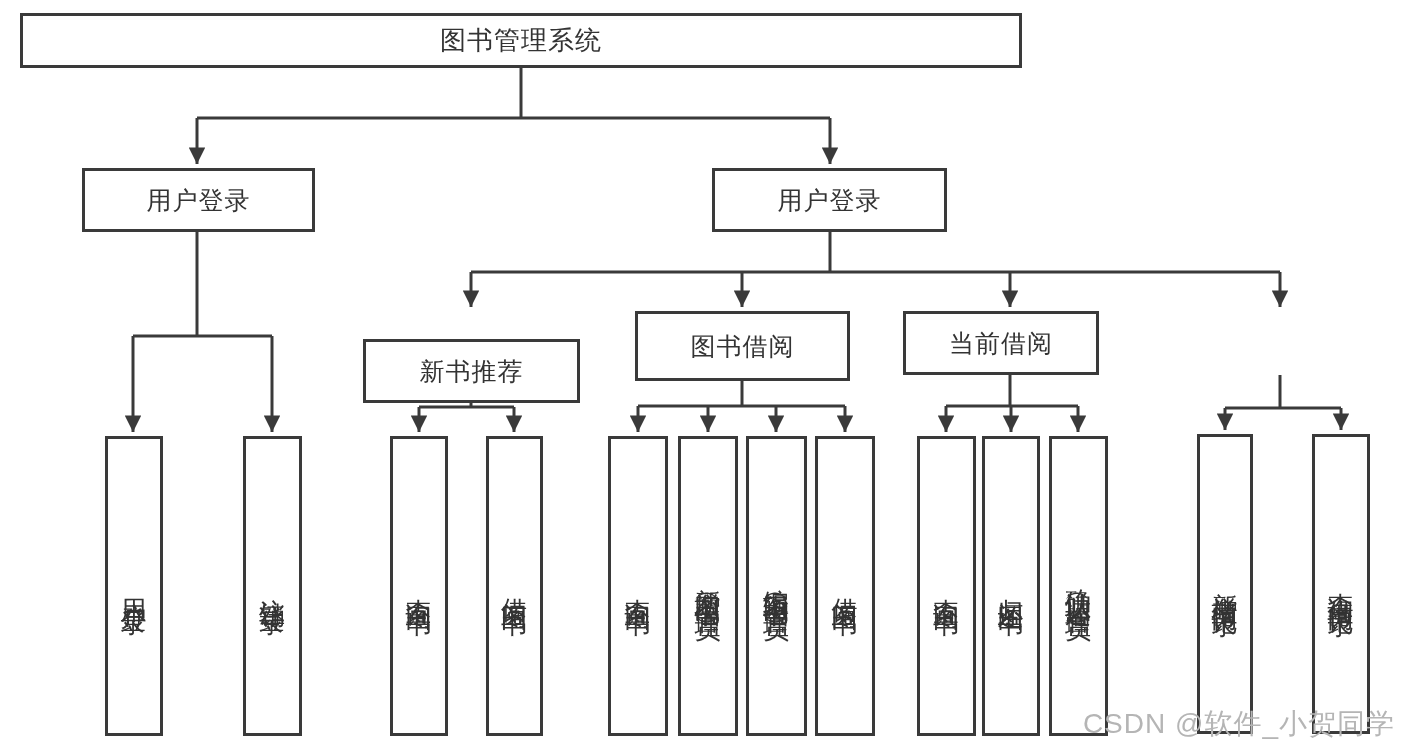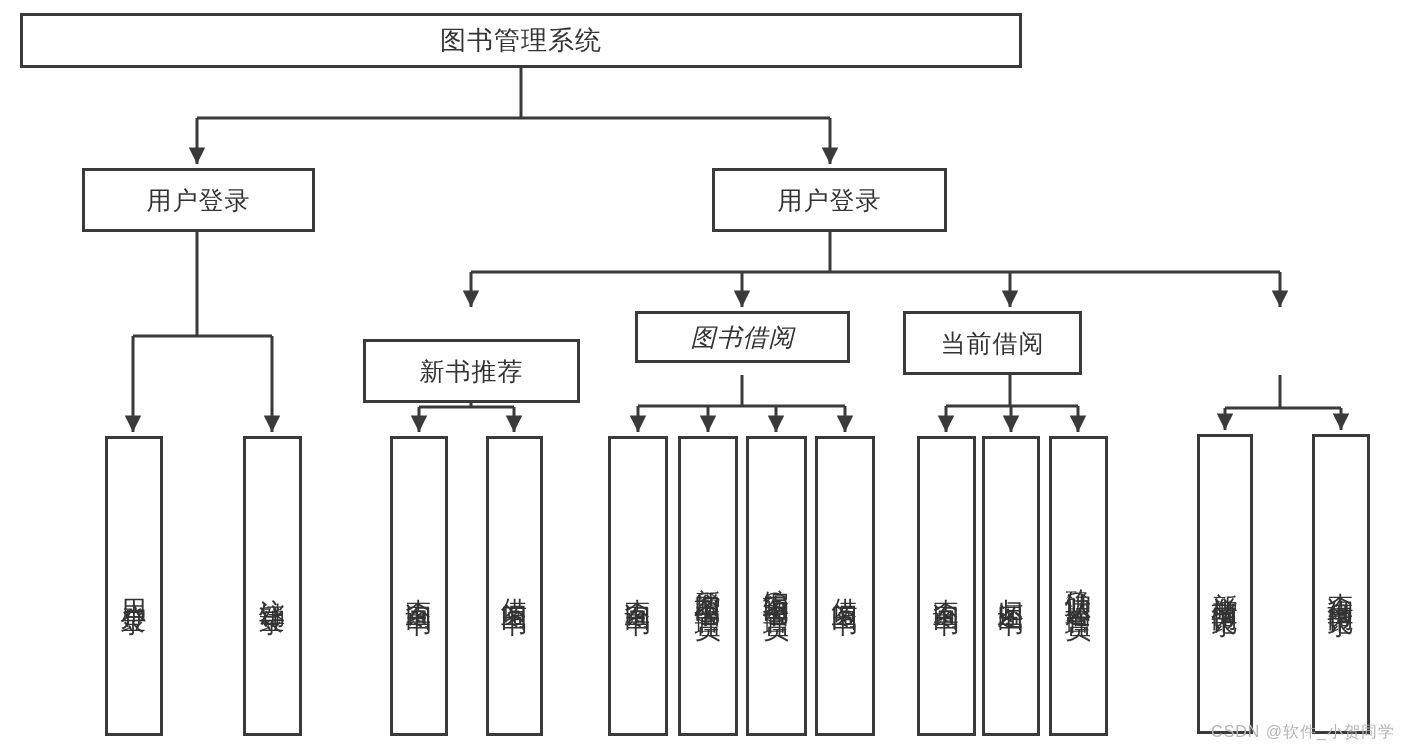--- a/index.html
+++ b/index.html
@@ -36,21 +36,21 @@
     font-size: 26px;
     line-height: 1.0;
     letter-spacing: 4px;
     color: #333333;
     white-space: nowrap;
   }
   .watermark {
     position: absolute;
     right: 10px;
     bottom: 4px;
-    font-size: 16px;
+    font-size: 28px;
     color: #b5b5b5;
     z-index: 3;
     letter-spacing: 1px;
   }
 </style>
 </head>
 <body>
 
 <div class="canvas">
 
@@ -125,24 +125,24 @@
   <div class="node hlabel" style="left:82px; top:168px; width:233px; height:64px;">
     <span>用户登录</span>
   </div>
   <div class="node hlabel" style="left:712px; top:168px; width:235px; height:64px;">
     <span>用户登录</span>
   </div>
 
   <div class="node hlabel" style="left:363px; top:311px; width:217px; height:64px;margin-top:28px;">
     <span>新书推荐</span>
   </div>
-  <div class="node hlabel" style="left:635px; top:311px; width:215px; height:52px;font-style:italic;">
+  <div class="node hlabel" style="left:635px; top:311px; width:215px; height:70px;">
     <span>图书借阅</span>
   </div>
-  <div class="node hlabel" style="left:903px; top:311px; width:179px; height:64px;">
+  <div class="node hlabel" style="left:903px; top:311px; width:196px; height:64px;">
     <span>当前借阅</span>
   </div>
 
   <div class="node leaf" style="left:105px; top:436px; width:58px; height:300px;">
     <span class="vtext">用户登录</span>
   </div>
   <div class="node leaf" style="left:243px; top:436px; width:59px; height:300px;">
     <span class="vtext">注销登录</span>
   </div>
 

